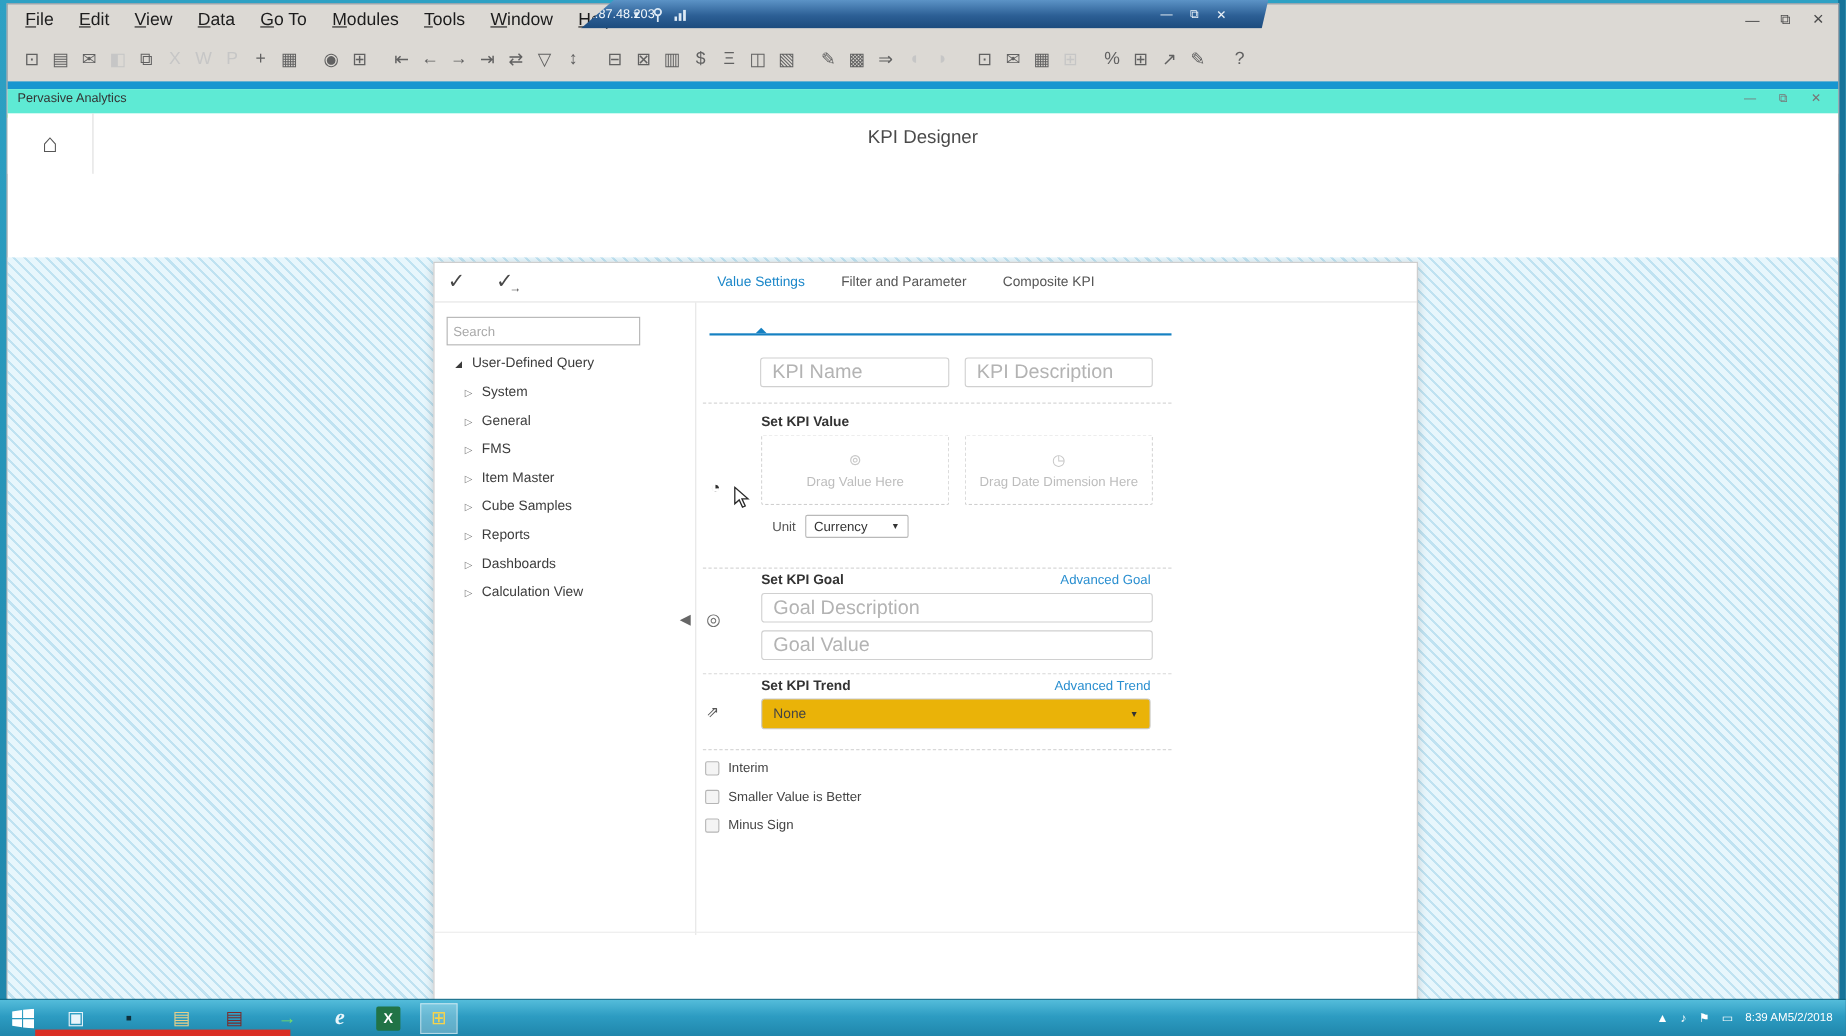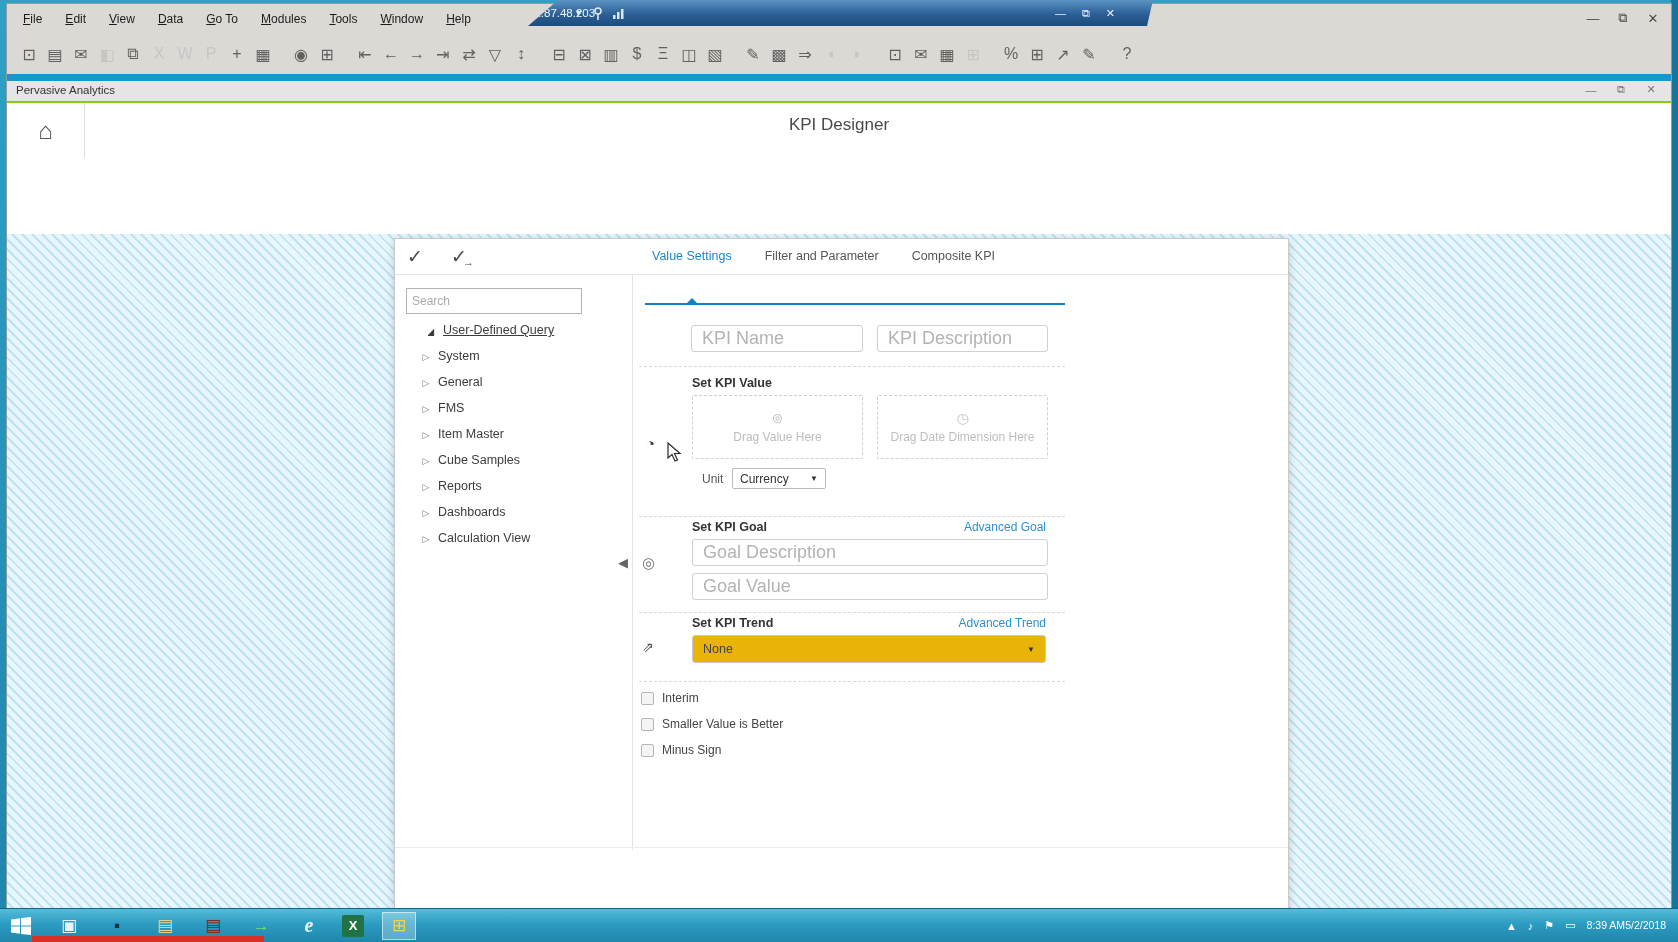--- a/index.html
+++ b/index.html
@@ -7,35 +7,35 @@
   body { font-family:"Liberation Sans","DejaVu Sans",sans-serif; background:linear-gradient(180deg,#2ea1c4,#1f86ab); position:relative; }
   .abs { position:absolute; }
 
   
   .desktop-edge-right { right:0; top:0; width:7px; height:942px; background:#17749a; }
 
   
   .sap-window { left:6px; top:3px; width:1666px; height:905px; background:#dcd9d4; border:1px solid #8f9aa3; }
 
   .menubar { left:0; top:0; width:100%; height:30px; display:flex; align-items:center; padding-left:12px; gap:15px; }
-  .menu-item { font-size:12px; color:#1c1c1c; padding:2px 4px; cursor:default; }
+  .menu-item { font-size:16px; color:#1c1c1c; padding:2px 4px; cursor:default; }
   .menu-item::first-letter { text-decoration:underline; }
   .winctrl { display:flex; gap:14px; align-items:center; color:#4a4a4a; }
   .winctrl span { font-size:13px; width:16px; text-align:center; }
   .winctrl-top { right:10px; top:6px; }
 
   .toolbar { left:0; top:30px; width:100%; height:40px; display:flex; align-items:center; padding-left:10px; }
   .tb-icon { width:24px; height:24px; margin-right:2px; display:flex; align-items:center; justify-content:center; font-size:16px; color:#616161; }
   .tb-icon.disabled { color:#c6c6c6; }
   .tb-icon.gap { margin-left:12px; }
 
   .blue-line { left:0; top:70px; width:100%; height:7px; background:#1796d0; }
 
   .app-area { left:0; top:77px; width:100%; height:828px; background:#ffffff; }
-  .app-titlebar { left:0; top:0; width:100%; height:26px; background:#e5e5e5; border-bottom:6px solid #84cc16; }
+  .app-titlebar { left:0; top:0; width:100%; height:26px; background:#5eead4; border-bottom:3px solid #84cc16; }
   .app-title { left:9px; top:3px; font-size:11.5px; color:#333; }
   .winctrl-app { right:12px; top:2px; color:#777; }
   .winctrl-app span { font-size:11px; }
 
   .app-header { left:0; top:22px; width:100%; height:55px; background:#fff; }
   .home-cell { left:0; top:0; width:78px; height:55px; border-right:1px solid #ddd; display:flex; align-items:center; justify-content:center; }
   .home-glyph { font-size:24px; color:#555; }
   .page-title { left:0; top:12px; width:100%; text-align:center; font-size:17px; color:#4a4a4a; }
 
   .canvas { left:0; top:77px; width:100%; height:709px; margin-top:76px;
@@ -48,21 +48,21 @@
   .check-arrow { font-size:11px; position:relative; left:-4px; top:3px; }
   .faint-line { left:0; top:608px; width:100%; height:1px; background:#ececec; }
 
   
   .tree { left:0; top:36px; width:238px; height:575px; border-right:1px solid #e4e4e4; }
   .tree-search { left:11px; top:13px; width:176px; height:19px; border:1px solid #b3b3b3; font-size:12px; padding:12px 5px; color:#444; font-family:inherit; }
   .tree-search::placeholder { color:#a9a9a9; }
   .tree-list { left:0; top:42px; width:100%; }
   .tree-item { height:26px; display:flex; align-items:center; font-size:12.5px; color:#3c3c3c; cursor:default; }
   .tree-item .tw { width:14px; text-align:center; }
-  .tree-item.root { padding-left:29px;text-decoration:underline; }
+  .tree-item.root { padding-left:15px; }
   .tree-item.child { padding-left:24px; }
   .tree-item.expanded .tw::before { content:"◢"; font-size:8px; color:#3a3a3a; }
   .tree-item.collapsed .tw::before { content:"▷"; font-size:9px; color:#787878; }
   .tree-item .lbl { margin-left:5px; }
 
   
   .tabs { left:257px; top:10px; display:flex; gap:33px; }
   .tab { font-size:12.5px; color:#555; padding-bottom:4px; cursor:default; }
   .tab.active { color:#1b87c9; }
   .tab-underline { left:250px; top:64px; width:420px; height:2px; background:#1681c2; }

